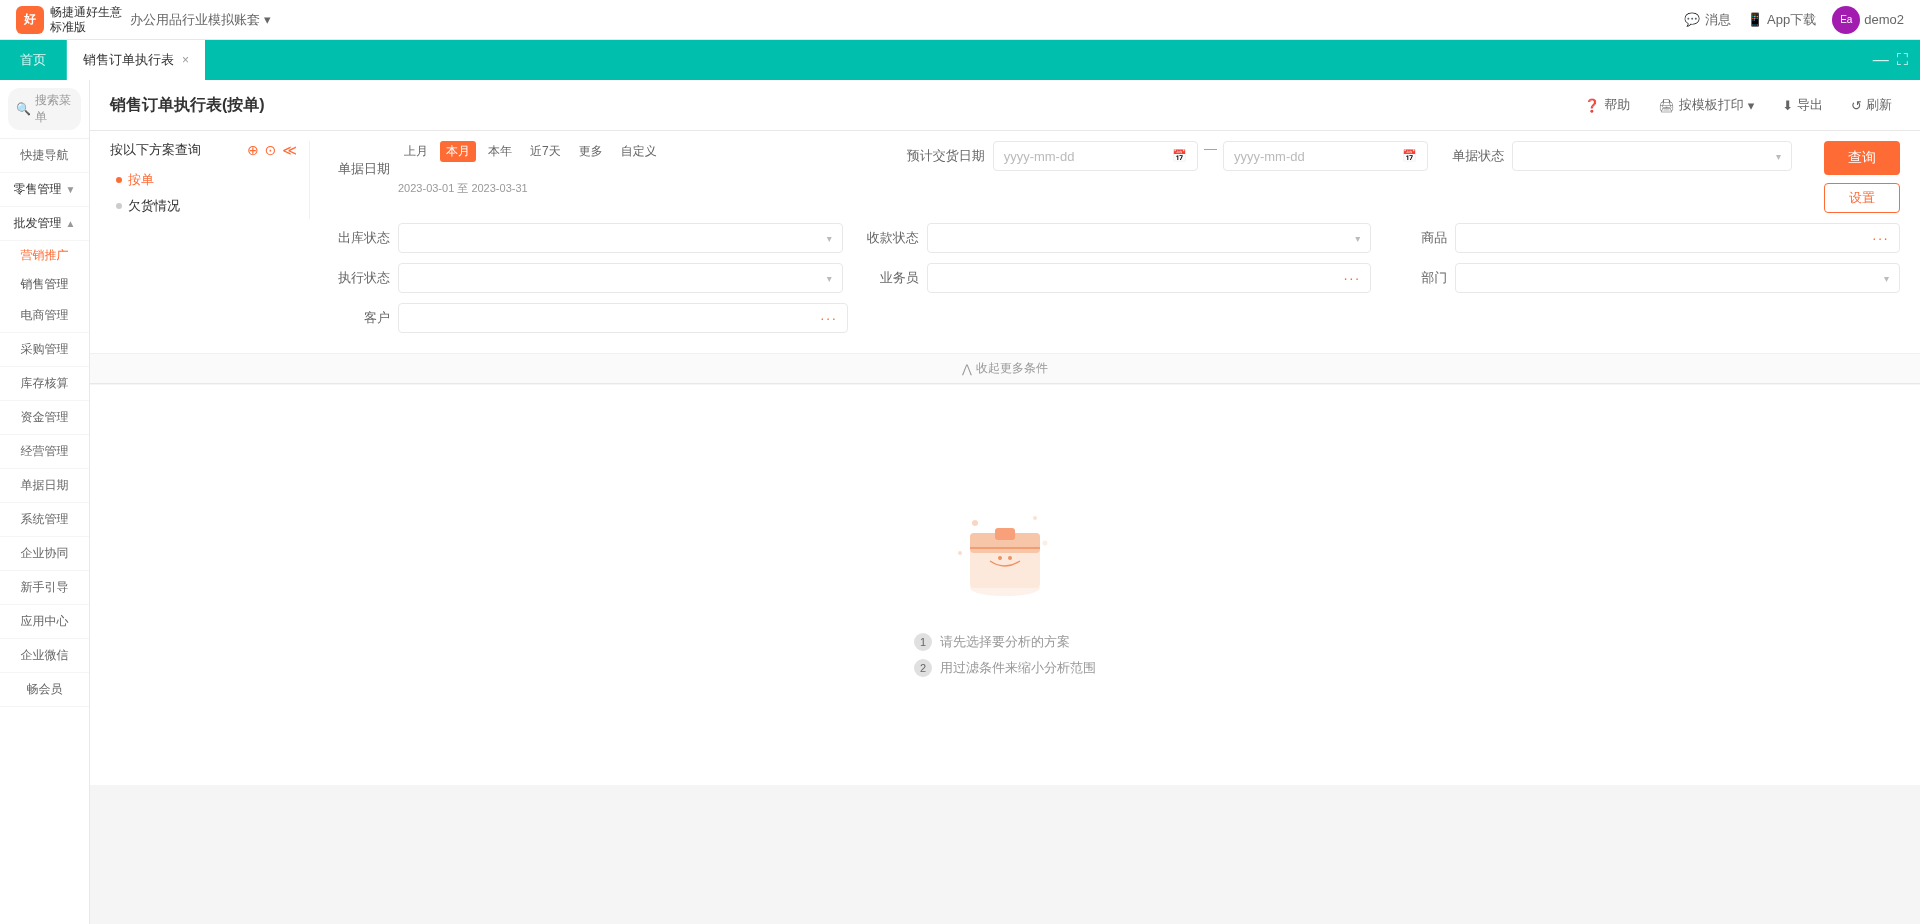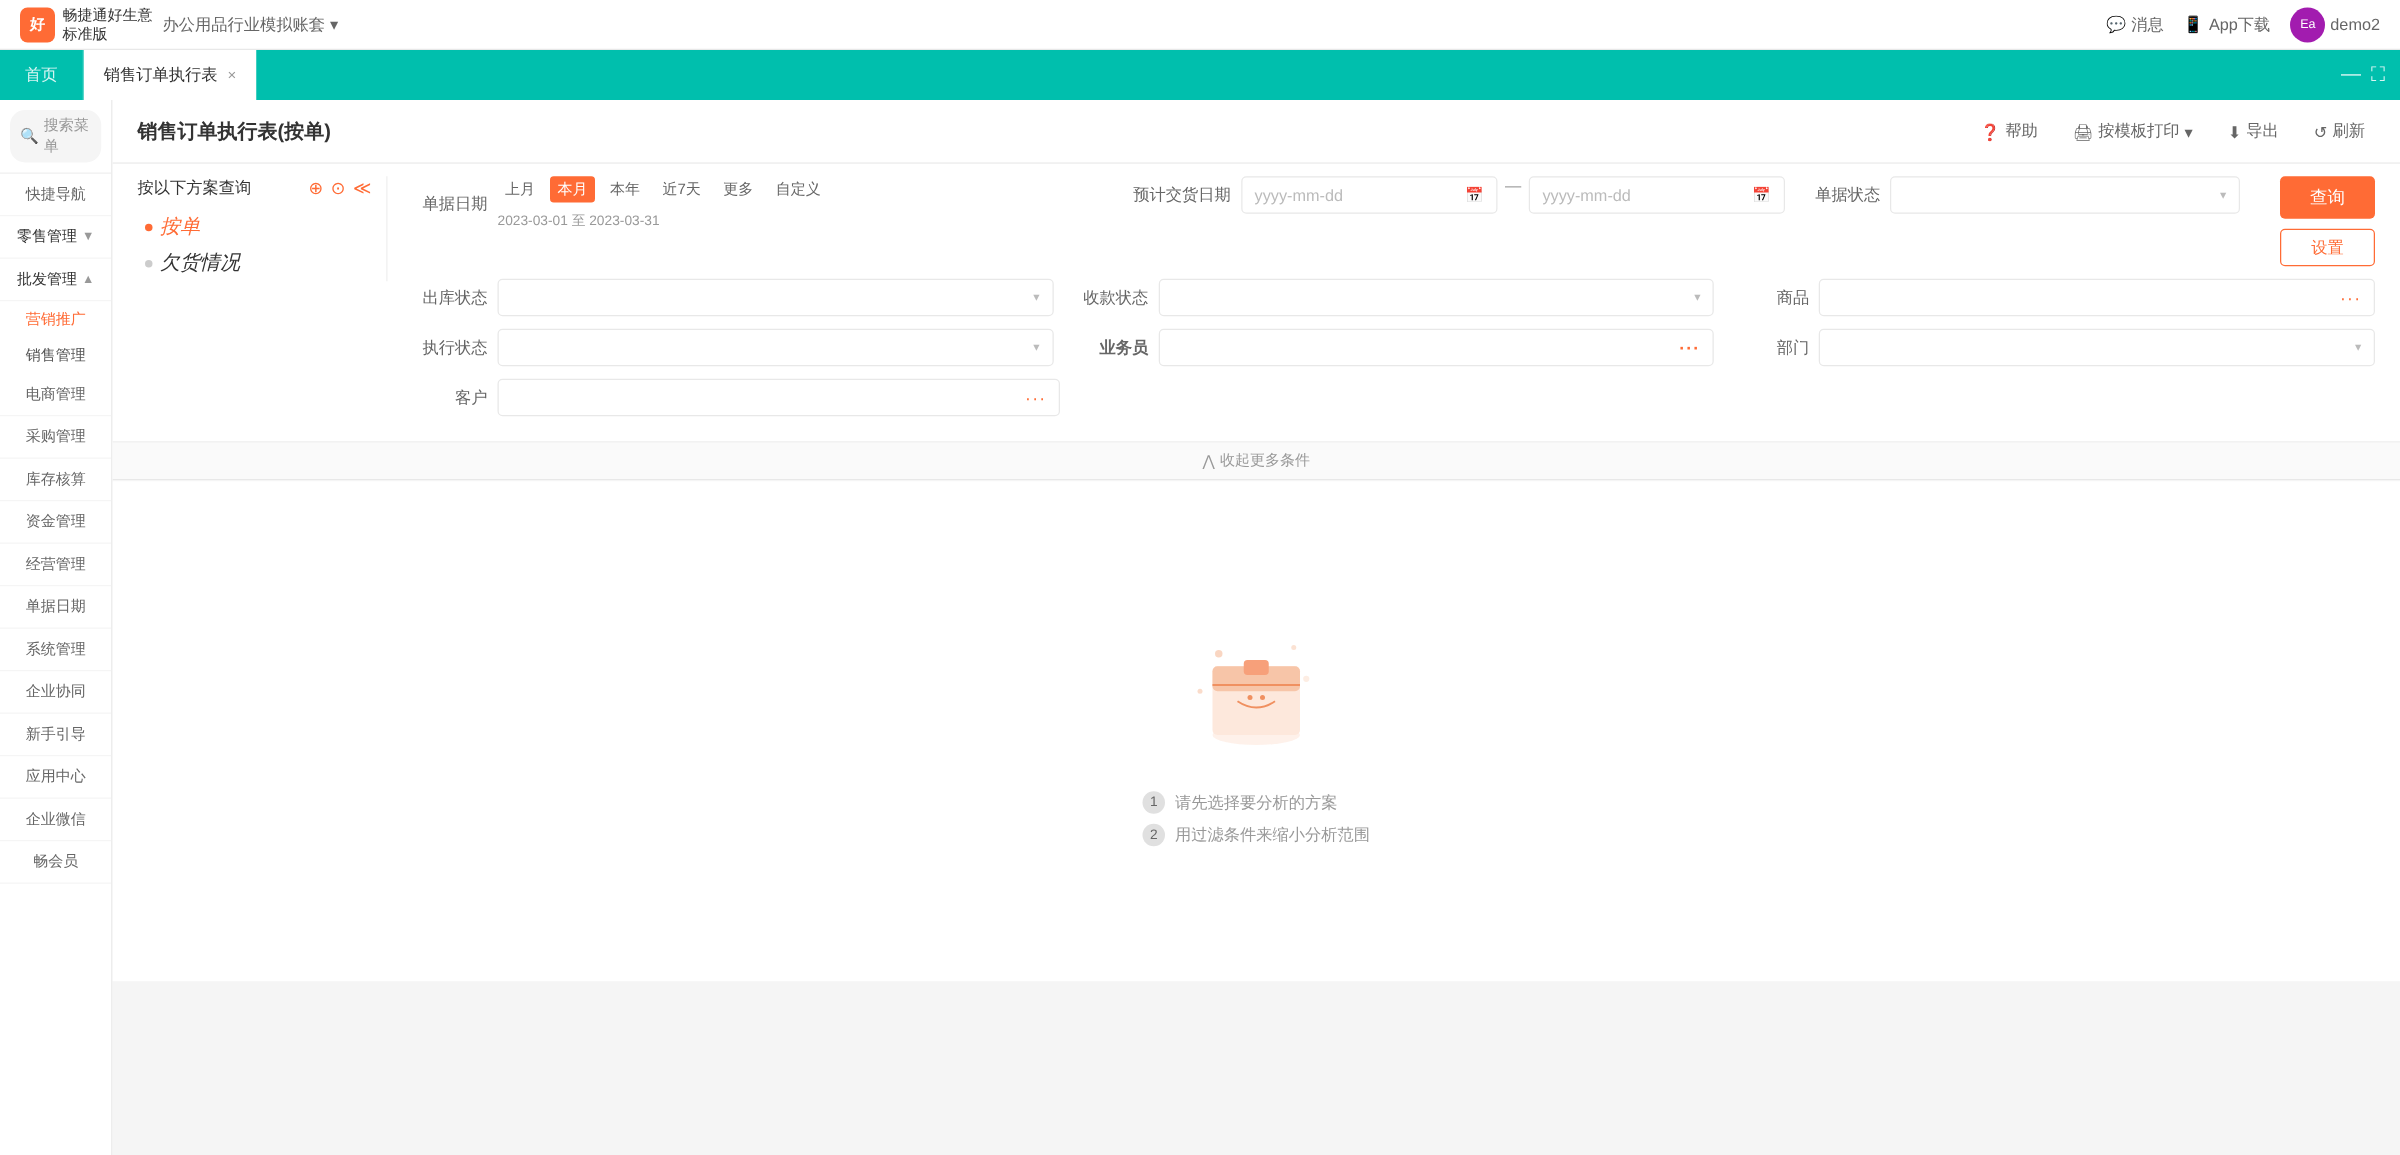--- a/index.html
+++ b/index.html
@@ -175,23 +175,22 @@
     .scheme-header-title { font-weight: 500; }
     .scheme-actions { display: flex; gap: 6px; }
     .scheme-action-icon { color: #ff6b35; cursor: pointer; font-size: 14px; }
     .scheme-item {
       display: flex;
       align-items: center;
       gap: 6px;
       padding: 4px 6px;
       border-radius: 4px;
       cursor: pointer;
-      font-size: 16px;
+      font-size: 13px;
       color: #333;
-      font-style: italic;
     }
     .scheme-item.active { color: #ff6b35; }
     .scheme-dot { width: 6px; height: 6px; border-radius: 50%; background: #ff6b35; }
     .scheme-dot-gray { width: 6px; height: 6px; border-radius: 50%; background: #ccc; }
     .filter-field {
       display: flex;
       align-items: center;
       gap: 8px;
       flex: 1;
     }
@@ -238,21 +237,21 @@
       min-height: 30px;
     }
     .date-sep { color: #999; }
     .date-icon { color: #ff6b35; font-size: 12px; }
 
     
     .quick-dates {
       display: flex;
       align-items: flex-start;
       gap: 6px;
-      margin-bottom: 2px;
+      margin-bottom: 14px;
     }
     .quick-date-btn {
       padding: 2px 6px;
       border-radius: 3px;
       font-size: 12px;
       cursor: pointer;
       color: #666;
     }
     .quick-date-btn.active {
       background: #ff6b35;
@@ -609,21 +608,21 @@
             </div>
 
             <div style="display:flex; gap:16px; padding: 0 0 10px 20px; align-items:center;">
               <div class="filter-field" style="flex:1;">
                 <span class="filter-label">执行状态</span>
                 <div class="filter-input">
                   <span style="color:#bbb;"></span>
                   <span class="filter-arrow">▾</span>
                 </div>
               </div>
-              <div class="filter-field" style="flex:1;font-weight:bold;">
+              <div class="filter-field" style="flex:1;">
                 <span class="filter-label">业务员</span>
                 <div class="filter-input">
                   <span></span>
                   <span class="filter-dots">···</span>
                 </div>
               </div>
               <div class="filter-field" style="flex:1;">
                 <span class="filter-label">部门</span>
                 <div class="filter-input">
                   <span style="color:#bbb;"></span>

